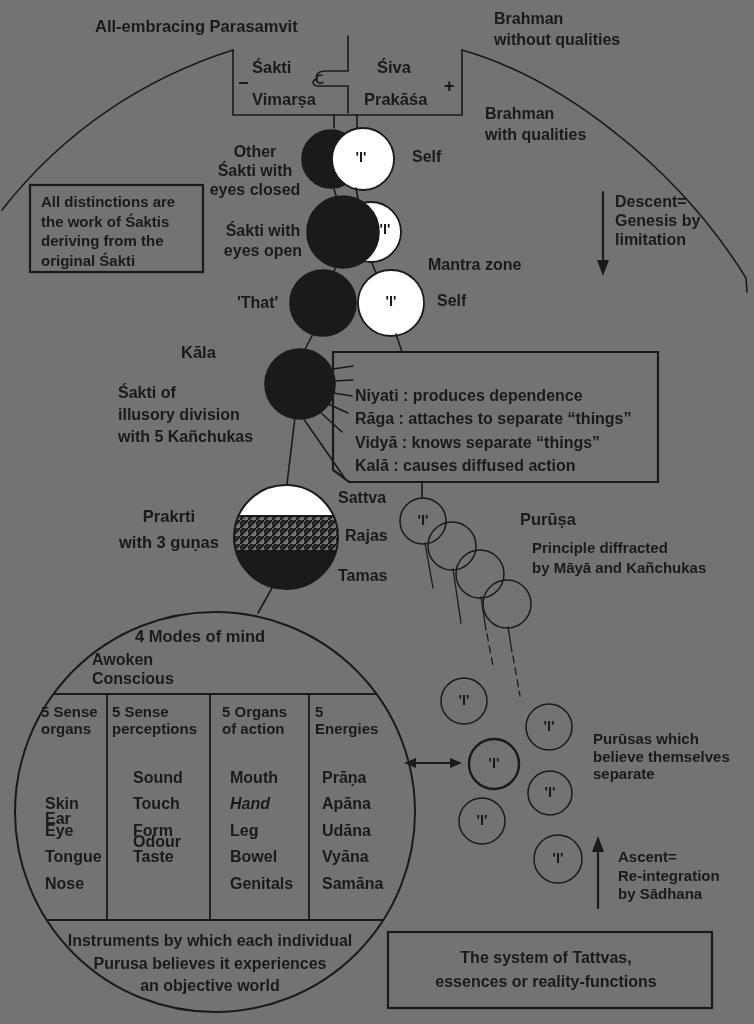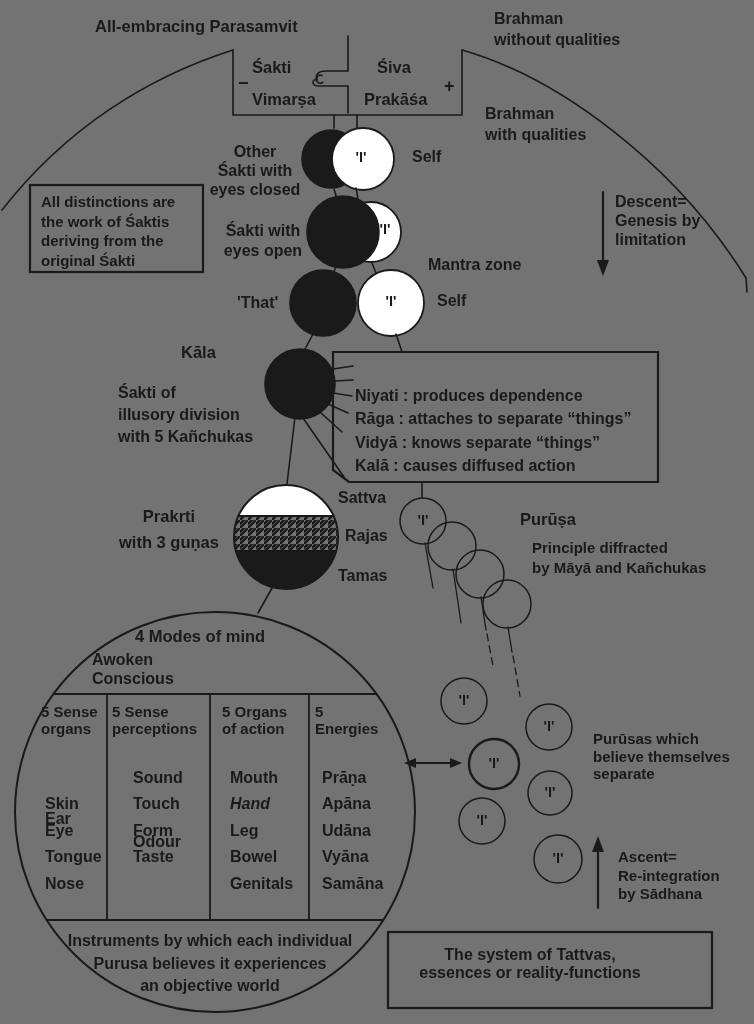--- a/index.html
+++ b/index.html
@@ -253,16 +253,16 @@
   <div class="lb" style="left:322px;top:769px;">Prāṇa</div>
   <div class="lb" style="left:322px;top:795px;">Apāna</div>
   <div class="lb" style="left:322px;top:822px;">Udāna</div>
   <div class="lb" style="left:322px;top:848px;">Vyāna</div>
   <div class="lb" style="left:322px;top:875px;">Samāna</div>
 
   <div class="lb c" style="left:50px;top:930px;width:320px;line-height:22.5px;">Instruments by which each individual
 Purusa believes it experiences
 an objective world</div>
 
-  <div class="lb c" style="left:368px;top:946px;width:324px;line-height:18px;">The system of Tattvas,
+  <div class="lb c" style="left:384px;top:946px;width:324px;line-height:24px;">The system of Tattvas,
 essences or reality-functions</div>
 
 </div>
 
 </body></html>

